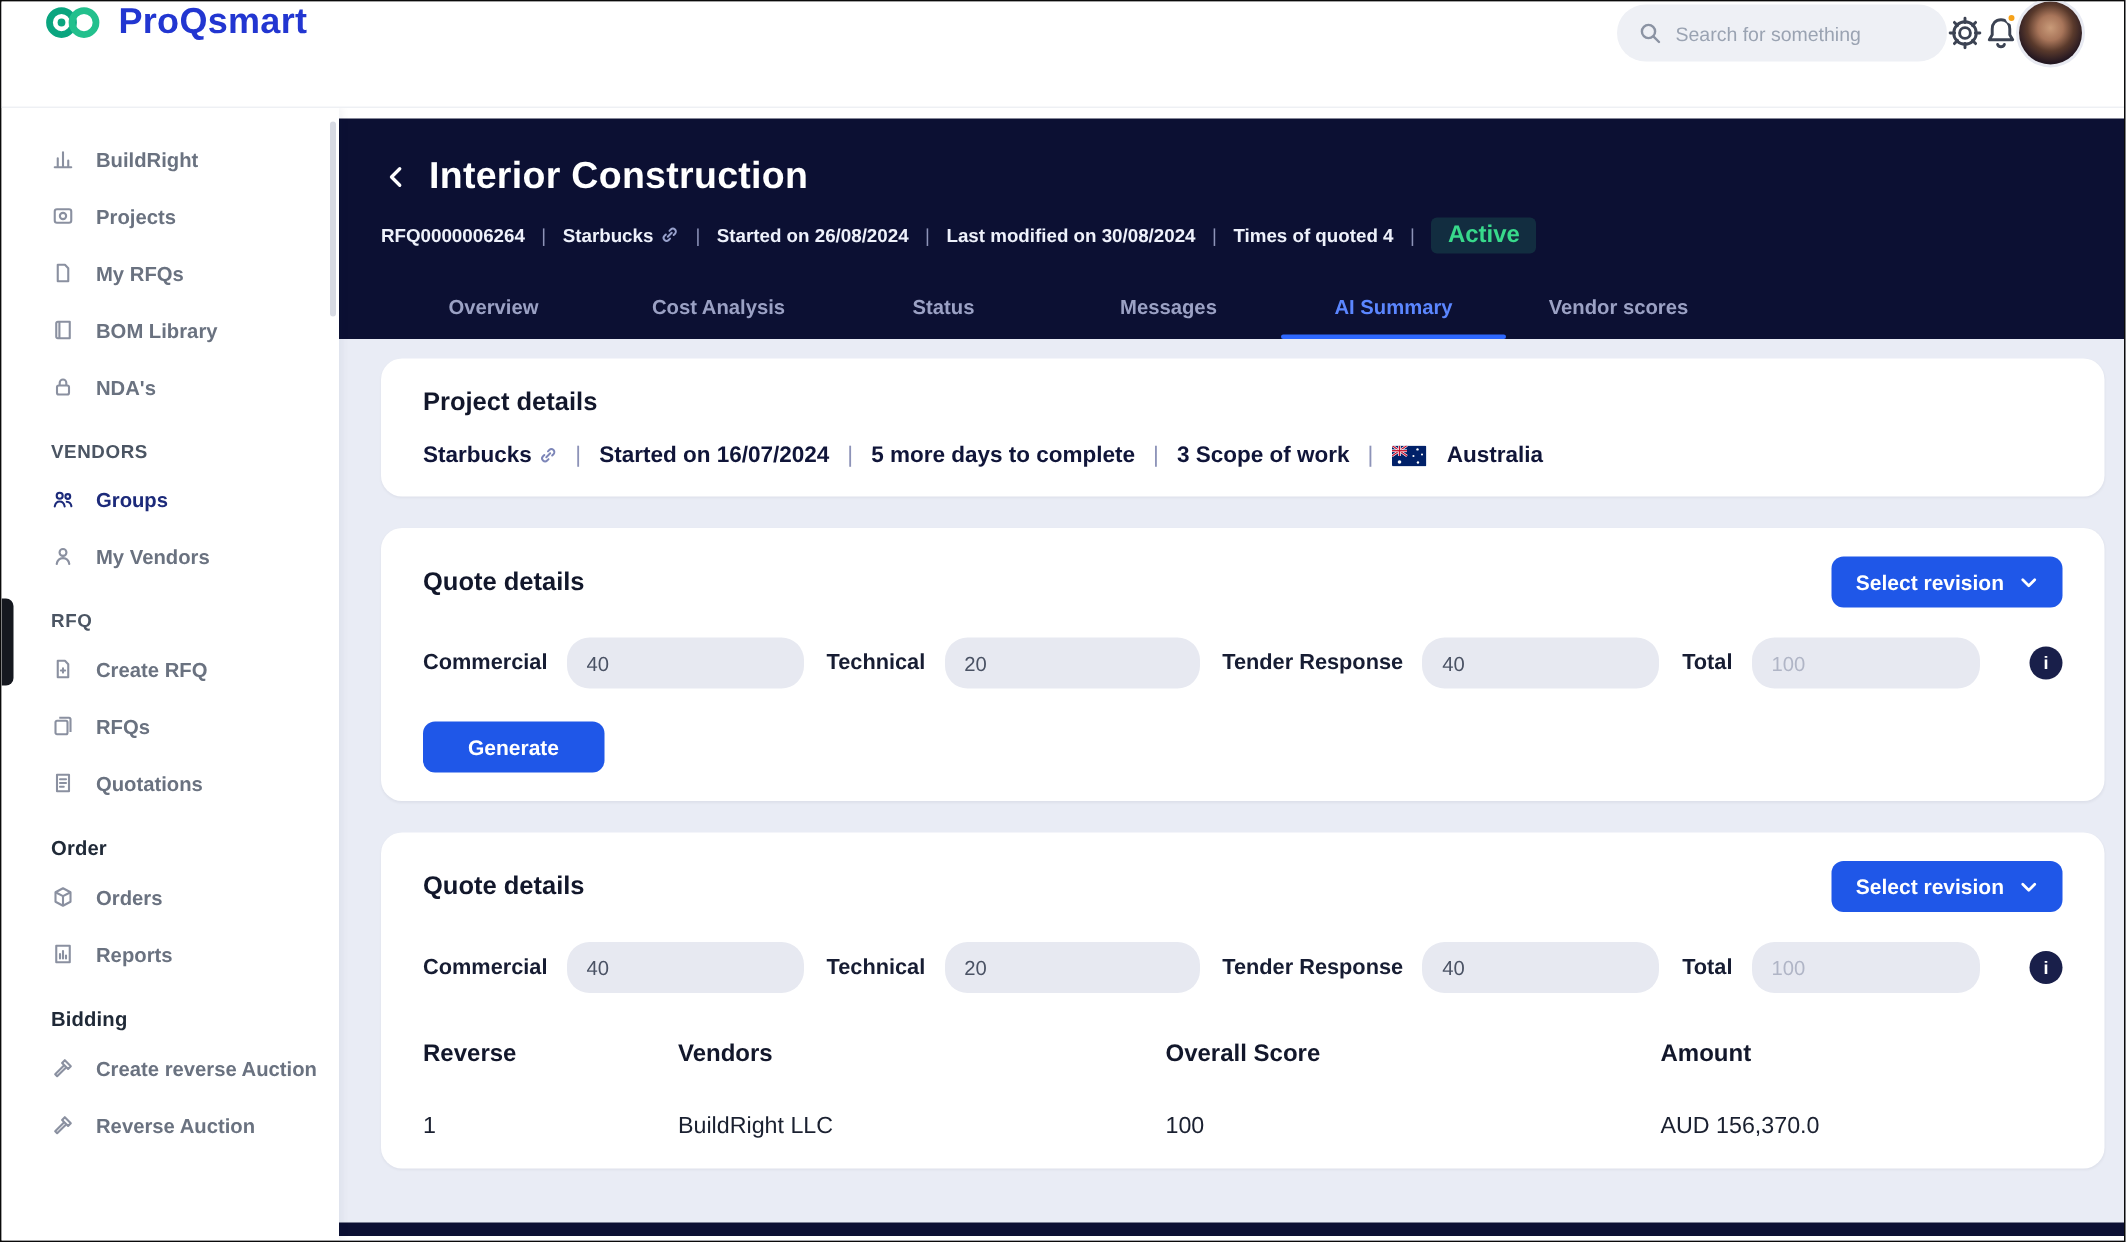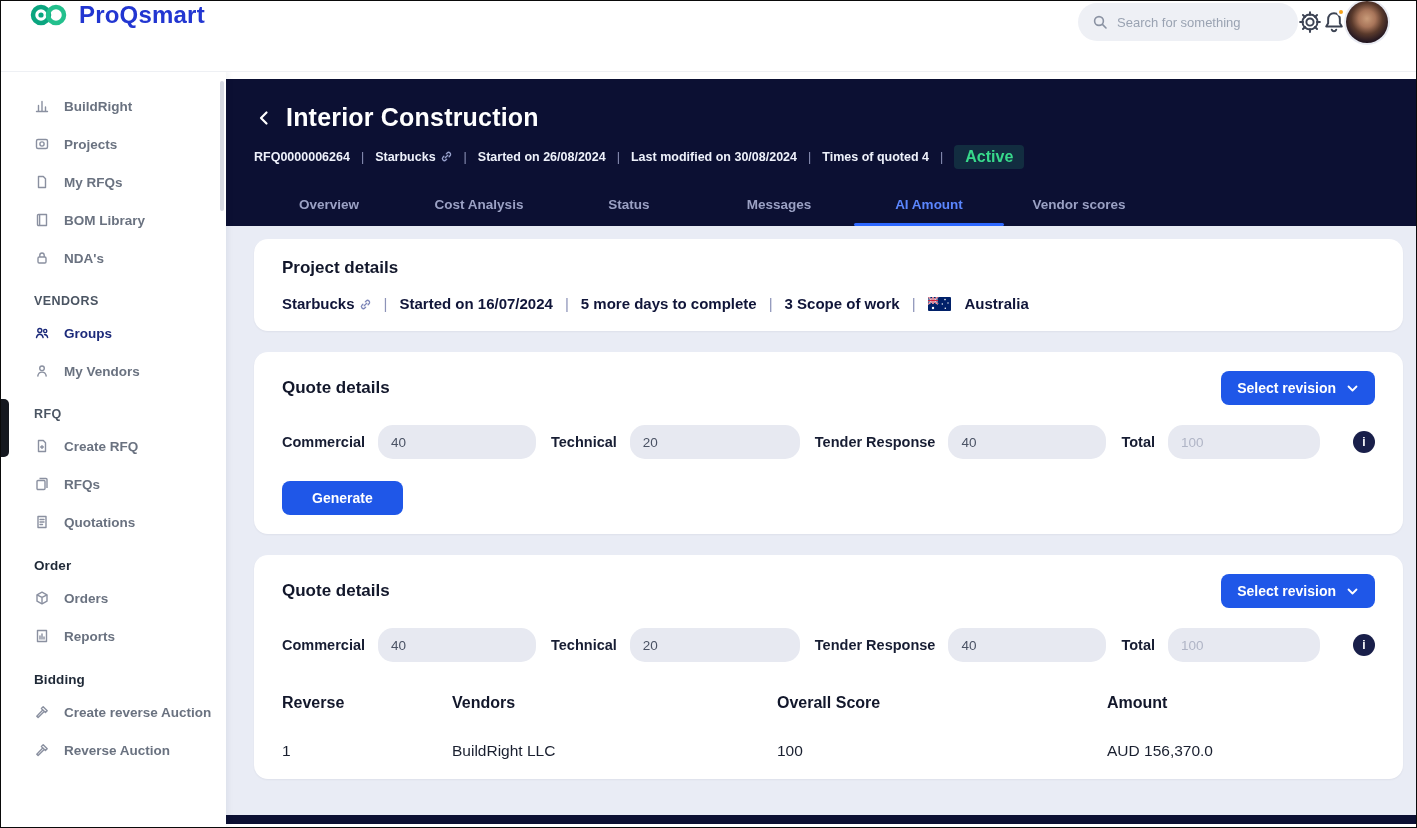--- a/index.html
+++ b/index.html
@@ -291,21 +291,21 @@
       <span>Times of quoted 4</span>
       <span class="sep">|</span>
       <span class="badge-active">Active</span>
     </div>
 
     <div class="tabs">
       <div class="tab">Overview</div>
       <div class="tab">Cost Analysis</div>
       <div class="tab">Status</div>
       <div class="tab">Messages</div>
-      <div class="tab active">AI Amount</div>
+      <div class="tab active">AI Summary</div>
       <div class="tab">Vendor scores</div>
     </div>
   </section>
 
   <section class="content">
 
     <div class="card">
       <div class="card-title">Project details</div>
       <div class="project-row">
         <span><span>Starbucks</span><span class="link-ic" style="color:#7d86b8"><svg viewBox="0 0 13 13" fill="none" stroke="currentColor" stroke-width="1.3" stroke-linecap="round">

